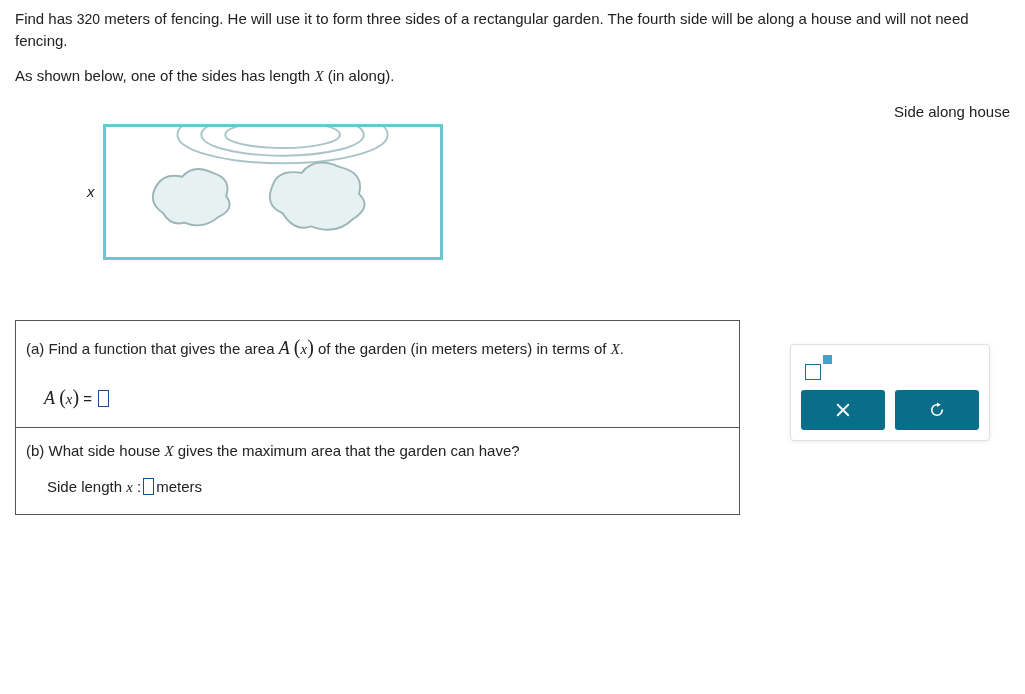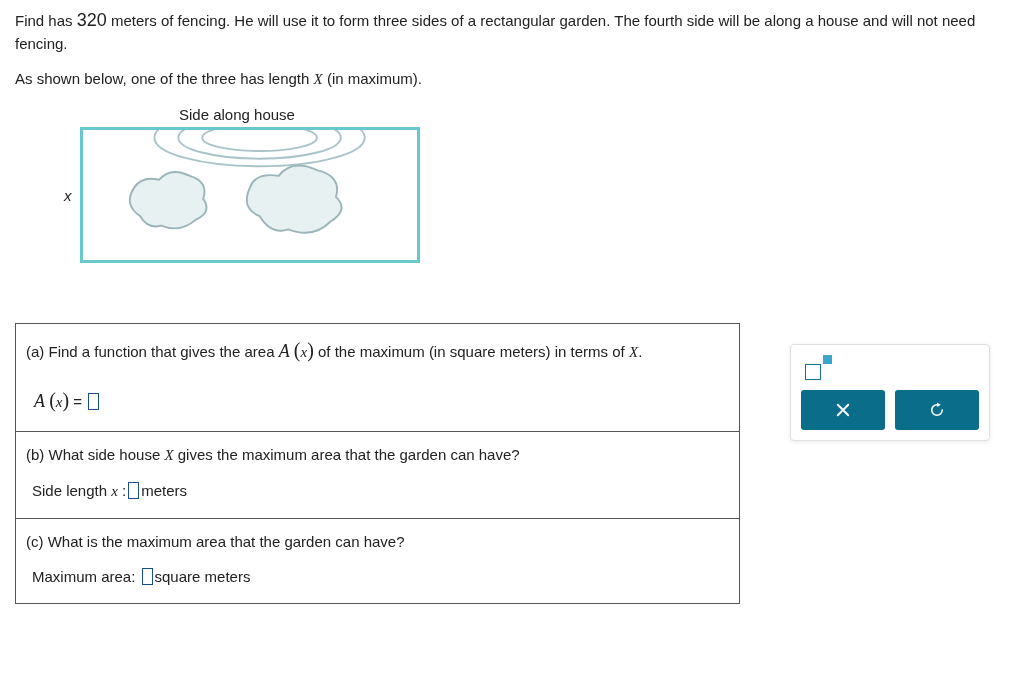--- a/index.html
+++ b/index.html
@@ -6,22 +6,22 @@
   body {
     font-family: Arial, Helvetica, sans-serif;
     font-size: 15px;
     color: #222;
     background: #fff;
     width: 1025px;
     padding: 8px 15px 20px 15px;
     line-height: 1.4;
   }
   .intro p { margin-bottom: 14px; }
-  .num { font-size: 18px; }
-  .fig-wrap { margin-left: 49px; margin-top: 4px; margin-bottom: 60px; }
+  .num { font-size: 14px; }
+  .fig-wrap { margin-left: 72px; margin-top: 4px; margin-bottom: 60px; text-align: right; }
   .fig-label { margin-left: 115px; margin-bottom: 2px; }
   .garden-row { display: flex; align-items: center; }
   .x-label { font-style: italic; margin-right: 8px; }
   .garden-box {
     width: 340px; height: 136px;
     border: 3px solid #69c7cf;
     position: relative;
     overflow: hidden;
   }
   .house-dash {
@@ -42,22 +42,22 @@
   .input-slot {
     display: inline-block;
     width: 11px; height: 17px;
     border: 1px solid #1a4e8a;
     vertical-align: -3px;
     margin: 0 2px;
   }
   .mathA { font-style: italic; font-family: 'Times New Roman', serif; font-size: 18px; }
   .mathx { font-style: italic; font-family: 'Times New Roman', serif; }
   .paren { font-family: 'Times New Roman', serif; font-size: 20px; }
-  .eqline { margin-top: 22px; margin-left: 8px; }
-  .ansline { margin-top: 14px; margin-left: 6px; }
+  .eqline { margin-top: 22px; margin-left: 18px; }
+  .ansline { margin-top: 14px; margin-left: 21px; }
   .side-panel {
     position: absolute;
     left: 790px; top: 344px;
     width: 200px;
     border: 1px solid #e0e0e0;
     border-radius: 4px;
     background: #fff;
     box-shadow: 0 1px 4px rgba(0,0,0,0.08);
     padding: 10px;
   }
@@ -90,21 +90,21 @@
   .content-row { display: flex; align-items: flex-start; }
 </style>
 </head>
 <body>
 
 <div class="intro">
   <p>
     <span>Find has </span><span class="num">320</span><span> meters of fencing. He will use it to form three sides of a rectangular garden. The fourth side will be along a house and will not need fencing.</span>
   </p>
   <p>
-    <span>As shown below, one of the three has length </span><span class="mathx">X</span><span> (in maximum).</span>
+    <span>As shown below, one of the sides has length </span><span class="mathx">X</span><span> (in along).</span>
   </p>
 </div>
 
 <div class="fig-wrap">
   <div class="fig-label">Side along house</div>
   <div class="garden-row">
     <span class="x-label">x</span>
     <div class="garden-box">
       <div class="house-dash"></div>
       <svg viewBox="0 0 340 136">
@@ -121,42 +121,34 @@
     </div>
   </div>
 </div>
 
 <div class="content-row">
 <table class="qtable">
   <tbody>
         <tr>
           <td>
     <div>
-      <span>(a) Find a function that gives the area </span><span class="mathA">A</span> <span class="paren">(</span><span class="mathx">x</span><span class="paren">)</span><span> of the maximum (in square meters) in terms of </span><span class="mathx">X</span><span>.</span>
+      <span>(a) Find a function that gives the area </span><span class="mathA">A</span> <span class="paren">(</span><span class="mathx">x</span><span class="paren">)</span><span> of the garden (in meters meters) in terms of </span><span class="mathx">X</span><span>.</span>
     </div>
     <div class="eqline">
       <span class="mathA">A</span> <span class="paren">(</span><span class="mathx">x</span><span class="paren">)</span><span> = </span><span class="input-slot"></span>
     </div>
   </td>
         </tr>
   <tr>
           <td>
     <div>
       <span>(b) What side house </span><span class="mathx">X</span><span> gives the maximum area that the garden can have?</span>
     </div>
     <div class="ansline">
       <span>Side length </span><span class="mathx">x</span><span> :</span><span class="input-slot"></span><span>meters</span>
-    </div>
-  </td>
-        </tr>
-  <tr>
-          <td>
-    <div>(c) What is the maximum area that the garden can have?</div>
-    <div class="ansline">
-      <span>Maximum area:</span> <span class="input-slot"></span><span>square meters</span>
     </div>
   </td>
         </tr>
 </tbody>
     </table>
 </div>
 
 <div class="side-panel">
   <div class="tool-row">
     <div class="tool-exp">

